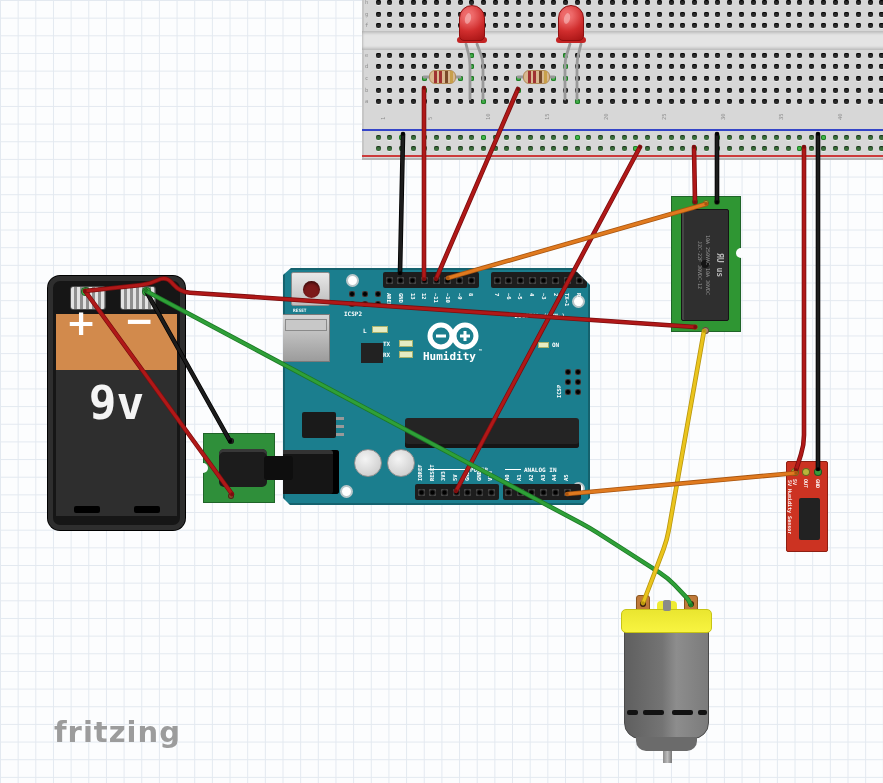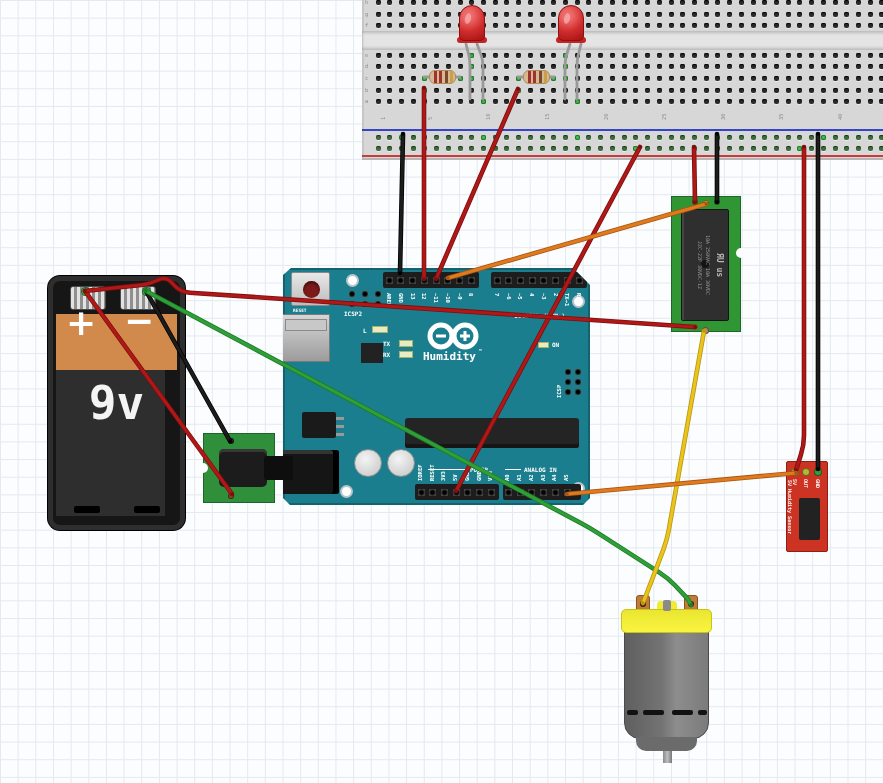--- a/index.html
+++ b/index.html
@@ -36,21 +36,21 @@
   .icpin{position:absolute;width:6px;height:6px;background:radial-gradient(circle,#000 35%,#555 80%);border-radius:1px;}
   .mhole{position:absolute;width:13px;height:13px;border-radius:50%;background:#fff;border:2px solid #b9c6c9;}
   .ledrect{position:absolute;height:7px;background:#e7ecc3;border:1px solid #a8b26e;}
   .sline{position:absolute;height:1px;background:#fff;}
   
   #battery{position:absolute;left:48px;top:276px;width:137px;height:254px;background:#161616;border-radius:12px;
     box-shadow:inset 0 0 0 5px #2e2e2e, 0 0 0 1px #000;z-index:10;}
   .term{position:absolute;top:10px;width:36px;height:24px;border-radius:3px;border:1px solid #4a4a4a;
     background:repeating-linear-gradient(90deg,#e2e2e2 0 3px,#8f8f8f 3px 6px);}
   #bat-orange{position:absolute;left:8px;top:38px;width:121px;height:56px;background:#d28a4c;}
-  #bat-body{position:absolute;left:8px;top:94px;width:109px;height:146px;background:#2e2e2e;}
+  #bat-body{position:absolute;left:8px;top:94px;width:121px;height:146px;background:#2e2e2e;}
   #bat-label{position:absolute;left:0;top:6px;width:121px;text-align:center;color:#f4f4f4;
     font-size:46px;font-weight:bold;font-family:"DejaVu Sans Mono",monospace;}
   .bfoot{position:absolute;width:26px;height:7px;background:#000;border-radius:2px;}
   
   #adapter{position:absolute;left:203px;top:433px;width:72px;height:70px;background:#2f8f3a;border:1px solid #1f6428;z-index:11;}
   #plug-body{position:absolute;left:219px;top:449px;width:48px;height:38px;background:#1c1c1c;border-radius:5px;z-index:12;
     box-shadow:inset 0 3px 0 #383838;}
   #plug-neck{position:absolute;left:264px;top:456px;width:29px;height:24px;background:#0e0e0e;border-radius:3px;z-index:12;}
   .notch{position:absolute;width:10px;height:10px;border-radius:50%;background:#fcfdfe;z-index:12;}
   #relay-board{position:absolute;left:671px;top:196px;width:70px;height:136px;background:#2f9633;border:1px solid #1f6428;z-index:10;}
@@ -869,13 +869,14 @@
         <circle cx="706" cy="204" r="1.7" fill="#a85510"></circle>
       </g>
       <g>
         <path d="M85,291 L141.10714745471745,284.9576918125689 Q150,284 158,280 L158,280 Q166,276 171.8898442667634,282.73125059058674 L173.41495392131483,284.4742330529312 Q180,292 189.9769860907143,292.67804759839805 L695,327" fill="none" stroke="#7a0e0e" stroke-width="4.6" stroke-linecap="round" stroke-linejoin="round"></path>
         <path d="M85,291 L141.10714745471745,284.9576918125689 Q150,284 158,280 L158,280 Q166,276 171.8898442667634,282.73125059058674 L173.41495392131483,284.4742330529312 Q180,292 189.9769860907143,292.67804759839805 L695,327" fill="none" stroke="#b01818" stroke-width="3" stroke-linecap="round" stroke-linejoin="round"></path>
         <circle cx="85" cy="291" r="1.7" fill="#7a0e0e"></circle>
         <circle cx="695" cy="327" r="1.7" fill="#7a0e0e"></circle>
       </g>
     </svg>
 
+  <div id="watermark">fritzing</div>
 </div>
 
 </body></html>

